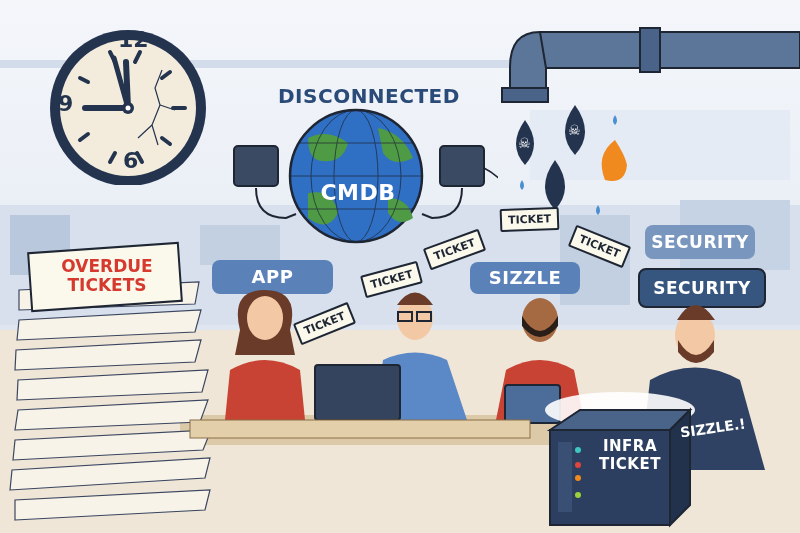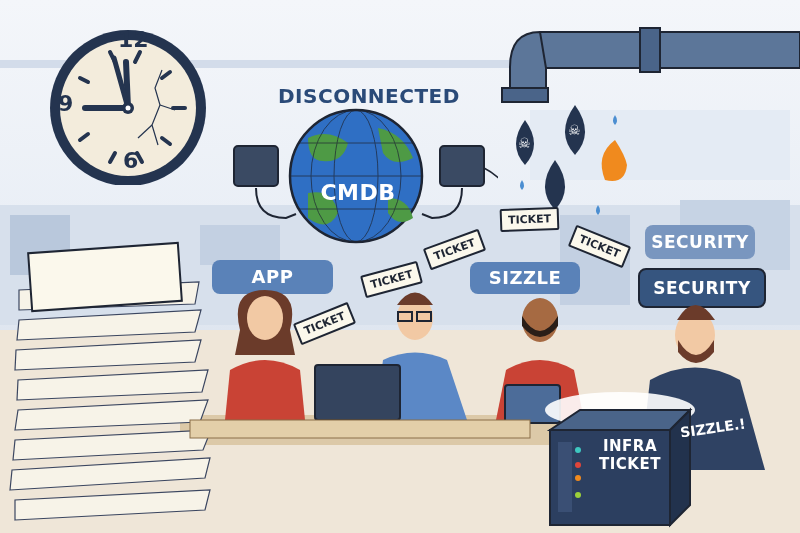--- a/index.html
+++ b/index.html
@@ -104,20 +104,24 @@
         <path d="M5 250 l195 -12 l5 -20 l-198 12z"></path>
       <path d="M8 220 l190 -10 l8 -20 l-196 10z"></path>
         <path d="M10 190 l185 -8 l8 -22 l-190 10z"></path>
       <path d="M12 160 l185 -8 l6 -22 l-190 10z"></path>
         <path d="M10 130 l180 -8 l6 -22 l-185 10z"></path>
       <path d="M12 100 l178 -8 l6 -22 l-182 10z"></path>
         <path d="M14 70 l176 -6 l4 -22 l-180 8z"></path>
     </g>
     <rect x="25" y="8" width="150" height="58" fill="#fbf8ec" stroke="#1e2533" stroke-width="2" transform="rotate(-4 100 37)"></rect>
   </svg>
+  <div class="abs" style="left:47px;top:257px;width:120px;text-align:center;font-weight:bold;font-size:17px;line-height:19px;color:#d63a2f;">
+    <div>OVERDUE</div>
+    <div>TICKETS</div>
+  </div>
 
   <div class="abs sign lbl" style="left:212px;top:260px;width:121px;height:34px;line-height:34px;font-size:18px;">APP</div>
   <div class="abs sign lbl" style="left:470px;top:262px;width:110px;height:32px;line-height:32px;font-size:18px;">SIZZLE</div>
   <div class="abs sign lbl" style="left:645px;top:225px;width:110px;height:34px;line-height:34px;font-size:17px;background:#7996bf;">SECURITY</div>
   <div class="abs sign lbl" style="left:638px;top:268px;width:124px;height:36px;line-height:36px;font-size:17px;background:#36557f;border:2px solid #1e2533;">SECURITY</div>
 
   <div class="ticket" style="left:295px;top:312px;transform:rotate(-22deg);">TICKET</div>
   <div class="ticket" style="left:362px;top:268px;transform:rotate(-15deg);">TICKET</div>
   <div class="ticket" style="left:425px;top:238px;transform:rotate(-20deg);">TICKET</div>
   <div class="ticket" style="left:500px;top:208px;transform:rotate(-2deg);">TICKET</div>

